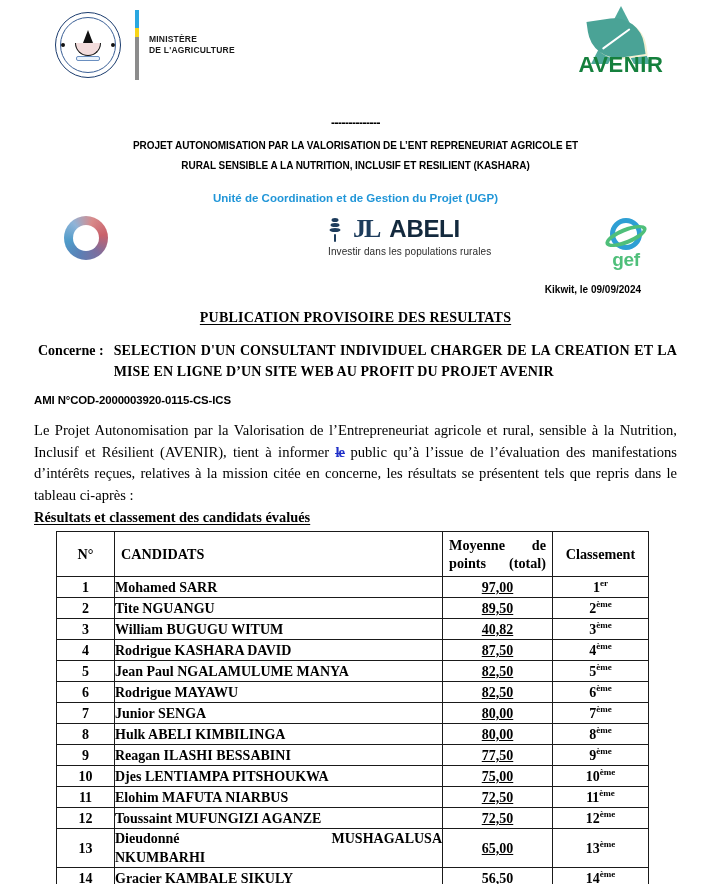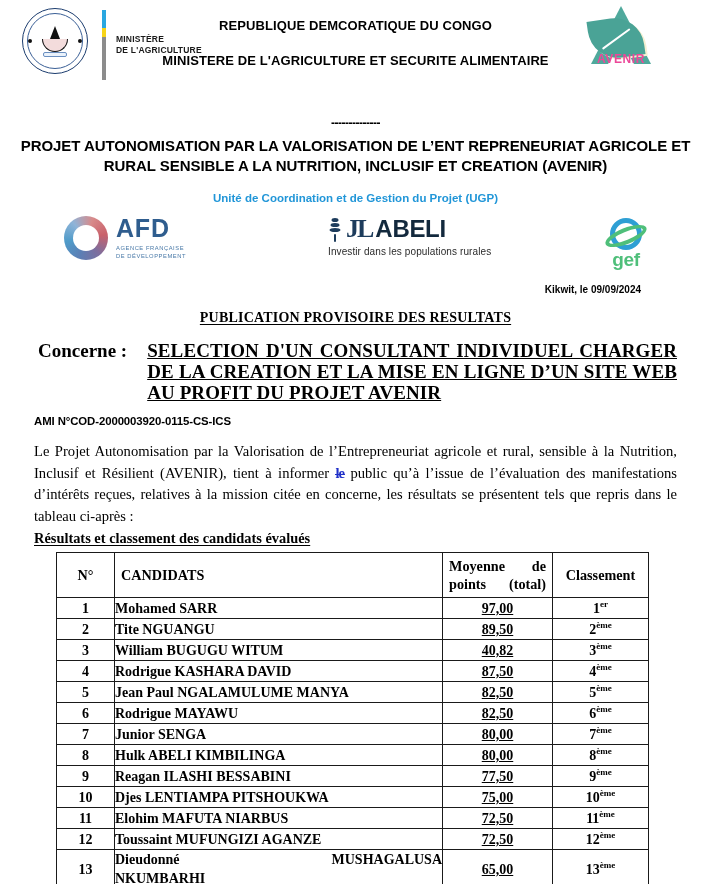--- a/index.html
+++ b/index.html
@@ -28,25 +28,26 @@
   
   .header-band {
     position: relative;
     height: 108px;
     width: 711px;
   }
 
   
   .seal-wrap {
     position: absolute;
-    left: 22px;
+    left: 55px;
     top: 8px;
     width: 190px;
     height: 74px;
     display: flex;
+    align-items: center;
   }
   .seal {
     position: relative;
     width: 66px;
     height: 66px;
     border-radius: 50%;
     border: 1.6px solid #1b3c6e;
     background: #ffffff;
     flex: 0 0 auto;
   }
@@ -210,35 +211,35 @@
     width: 34px;
     height: 1.6px;
     background: #ffffff;
     transform: rotate(-28deg);
     border-radius: 2px;
   }
   .avenir-text {
     text-align: center;
     font-family: "Liberation Sans", sans-serif;
     font-weight: bold;
-    font-size: 12px;
+    font-size: 22px;
     letter-spacing: .6px;
-    color: #ec4899;
+    color: #15803d;
     margin-top: -14px;
     position: relative;
     z-index: 3;
   }
 
   
   .project-title {
     margin: 6px 18px 0 18px;
     text-align: center;
     font-family: "Liberation Sans", sans-serif;
     font-weight: bold;
-    font-size: 15px;
+    font-size: 10px;
     line-height: 20px;
     letter-spacing: -0.05px;
   }
   .ugp-line {
     text-align: center;
     font-family: "Liberation Sans", sans-serif;
     font-weight: bold;
     font-size: 11.5px;
     color: #2196d8;
     margin-top: 16px;
@@ -294,21 +295,21 @@
 
   
   .fida {
     position: absolute;
     left: 328px;
     top: 0;
   }
   .fida-top {
     display: flex;
     align-items: flex-end;
-    gap: 3px;
+    gap: 10px;
   }
   .fida-wheat {
     position: relative;
     width: 14px;
     height: 26px;
     margin-right: 1px;
   }
   .fida-wheat i {
     position: absolute;
     left: 50%;
@@ -407,36 +408,35 @@
     margin-top: 15px;
     text-decoration: underline;
     text-underline-offset: 2px;
   }
 
   
   .concerne {
     margin: 14px 34px 0 38px;
     font-family: "Liberation Serif", serif;
     font-weight: bold;
-    font-size: 19px;
+    font-size: 14px;
     line-height: 21px;
     display: flex;
-    gap: 14px;
+    gap: 4px;
   }
   .concerne-label {
     white-space: nowrap;
     flex: 0 0 auto;
     padding-right: 6px;
   }
   .concerne-body {
     flex: 1 1 auto;
     text-align: justify;
     text-align-last: left;
     letter-spacing: .1px;
-    text-decoration: underline;
   }
 
   
   .ami {
     margin: 12px 0 0 34px;
     font-family: "Liberation Sans", sans-serif;
     font-weight: bold;
     font-size: 11.4px;
     letter-spacing: -.1px;
   }
@@ -550,57 +550,46 @@
           <div class="seal-base"></div>
         </div>
       </div>
       <div class="seal-bar"></div>
       <div class="seal-label">
         <div>MINISTÈRE</div>
         <div>DE L'AGRICULTURE</div>
       </div>
     </div>
 
-    <div class="hdr-center">
-      <div class="hdr-line1">REPUBLIQUE DEMCORATIQUE DU CONGO</div>
-      <div class="hdr-line2">MINISTERE DE L'AGRICULTURE ET SECURITE ALIMENTAIRE</div>
-    </div>
 
     <div class="avenir-wrap">
       <div class="avenir-mark">
         <div class="avenir-A"></div>
         <div class="avenir-Acut"></div>
         <div class="avenir-leaf">
             <div class="avenir-vein"></div>
           </div>
       </div>
       <div class="avenir-text">AVENIR</div>
     </div>
   </div>
 
   <div class="hdr-dashes">--------------</div>
 
   <div class="project-title">
     <div>PROJET AUTONOMISATION PAR LA VALORISATION DE L’ENT REPRENEURIAT AGRICOLE ET</div>
-    <div>RURAL SENSIBLE A LA NUTRITION, INCLUSIF ET CREATION (AVENIR)</div>
+    <div>RURAL SENSIBLE A LA NUTRITION, INCLUSIF ET RESILIENT (KASHARA)</div>
   </div>
 
   <div class="ugp-line">Unité de Coordination et de Gestion du Projet (UGP)</div>
 
   <div class="partners">
 
     <div class="afd">
       <div class="afd-ring"></div>
-      <div class="afd-text">
-        <div class="afd-name">AFD</div>
-        <div class="afd-sub">
-          <div>AGENCE FRANÇAISE</div>
-          <div>DE DÉVELOPPEMENT</div>
-        </div>
-      </div>
     </div>
 
     <div class="fida">
       <div class="fida-top">
         <div class="fida-wheat">
           <i></i>
             <i></i>
             <i></i>
             <i></i>
         </div>

